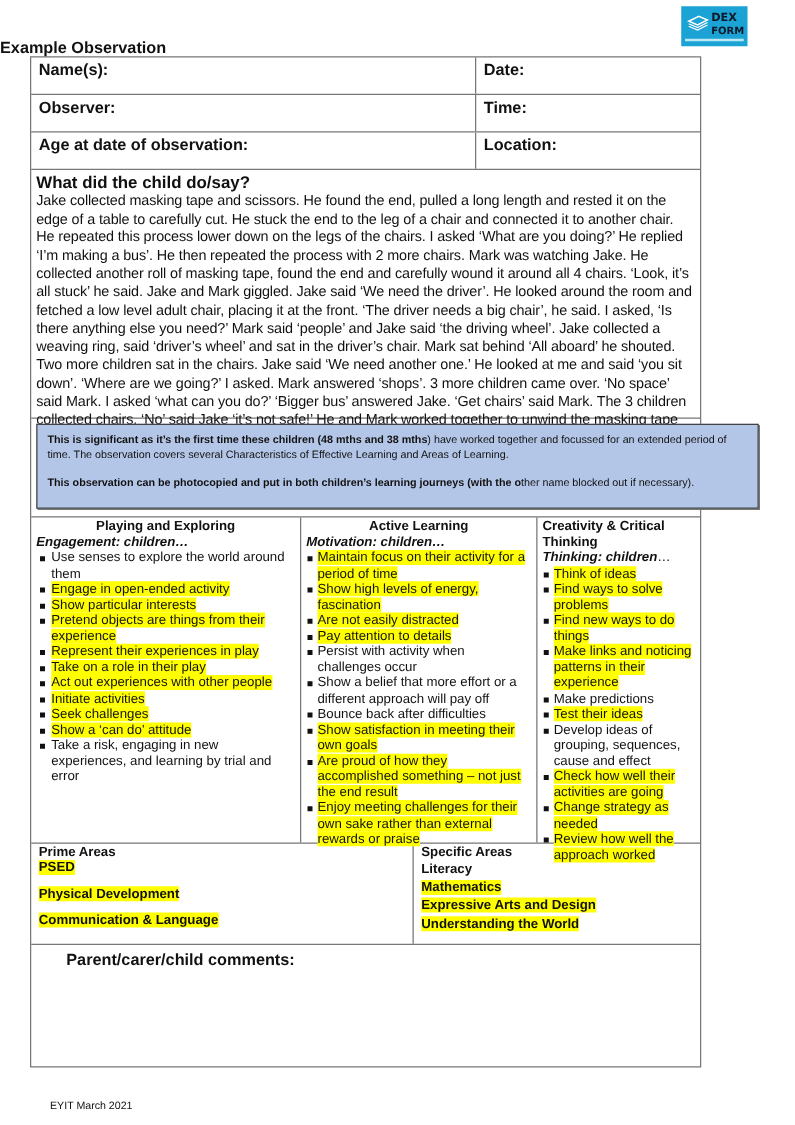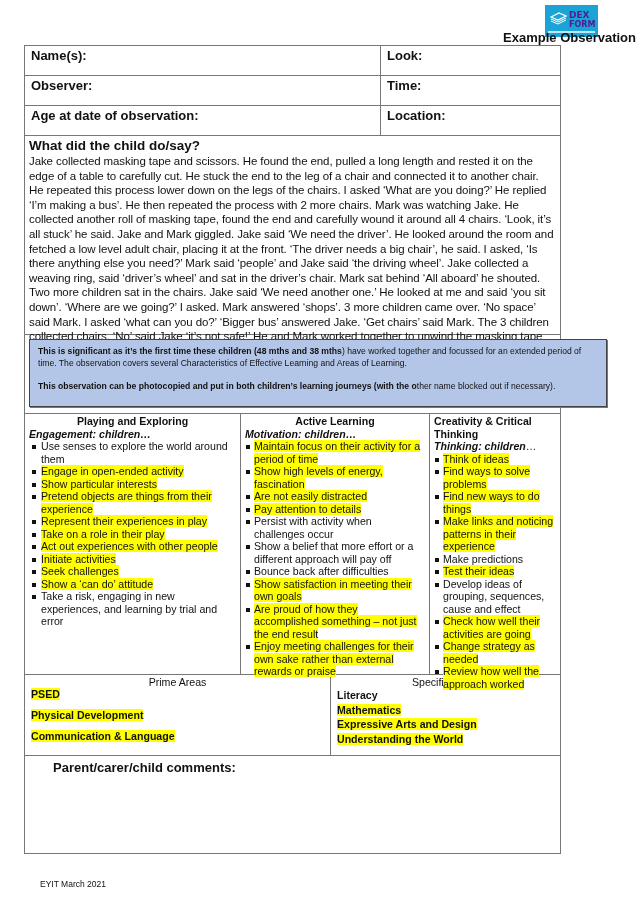--- a/index.html
+++ b/index.html
@@ -1,30 +1,30 @@
 <!DOCTYPE html>
 <html><head>
 <meta charset="utf-8">
 <style>
   * { box-sizing: border-box; margin: 0; padding: 0; }
   html, body { width: 636px; height: 900px; background: #ffffff; overflow: hidden; }
   body { font-family: "Liberation Sans", sans-serif; color: #111; position: relative; }
 
   .logo {
     position: absolute; left: 545px; top: 5px; width: 53px; height: 32px;
-    background: #1aa3d4; color: #4c1d95;
+    background: #1aa3d4; color: #0f172a;
   }
   .logo .stack { position: absolute; left: 4px; top: 6px; width: 18px; height: 14px; }
   .logo .word { position: absolute; left: 24px; font-weight: bold; line-height: 9px; font-size: 9px; font-family: "DejaVu Sans", sans-serif; }
   .logo .w1 { top: 6px; }
   .logo .w2 { top: 15px; font-size: 8px; }
   .logo .tag { position: absolute; left: 3px; top: 26px; width: 47px; height: 2px; background: #cfeefa; opacity: .9; }
 
   .title {
-    position: absolute; left: 0; top: 30px; width: 636px; text-align: right;
+    position: absolute; left: 0; top: 30px; width: 636px; text-align: left;
     font-weight: bold; font-size: 13px;
   }
 
   .form {
     position: absolute; left: 24px; top: 45px; width: 537px;
     border: 1px solid #777;
   }
   .row { display: flex; border-bottom: 1px solid #777; }
   .row:last-child { border-bottom: none; }
   .cell { padding: 2px 6px; font-weight: bold; font-size: 13px; }
@@ -55,21 +55,21 @@
   .col ul { list-style: none; }
   .col li { position: relative; padding-left: 9px; }
   .col li::before { content: ""; position: absolute; left: 1px; top: 5px; width: 4px; height: 4px; background: #111; }
   .col1 li { padding-left: 12px; }
   .col1 li::before { left: 3px; }
   .hl { background: #ffff00; }
 
   .areas { display: flex; height: 81px; }
   .prime { width: 306px; border-right: 1px solid #777; padding: 1px 6px; font-size: 10.6px; }
   .specific { flex: 1; padding: 1px 6px; font-size: 10.6px; }
-  .areas .ah { font-weight: normal; text-align: center; }
+  .areas .ah { font-weight: bold; text-align: left; }
   .areas .item { font-weight: bold; }
   .prime .item { margin-top: 2px; line-height: 13px; margin-bottom: 8px; }
   .prime .item:first-of-type { margin-top: 0; }
   .specific .item { line-height: 14.5px; }
 
   .comments { height: 97px; padding: 4px 4px; font-weight: bold; font-size: 13px; margin-left: 24px; }
 
   .foot-left { position: absolute; left: 40px; top: 879px; font-size: 8.5px; }
   .foot-right { position: absolute; left: 271px; top: 878px; font-size: 9.5px; font-weight: bold; margin-top: 40px; }
 </style>
@@ -85,21 +85,21 @@
   <span class="word w1">DEX</span>
   <span class="word w2">FORM</span>
   <span class="tag"></span>
 </div>
 
 <div class="title">Example Observation</div>
 
 <div class="form">
   <div class="row hdr-row">
     <div class="cell hdr-left"><span>Name(s):</span></div>
-    <div class="cell hdr-right"><span>Look:</span></div>
+    <div class="cell hdr-right"><span>Date:</span></div>
   </div>
   <div class="row hdr-row">
     <div class="cell hdr-left"><span>Observer:</span></div>
     <div class="cell hdr-right"><span>Time:</span></div>
   </div>
   <div class="row hdr-row">
     <div class="cell hdr-left"><span>Age at date of observation:</span></div>
     <div class="cell hdr-right"><span>Location:</span></div>
   </div>
 

